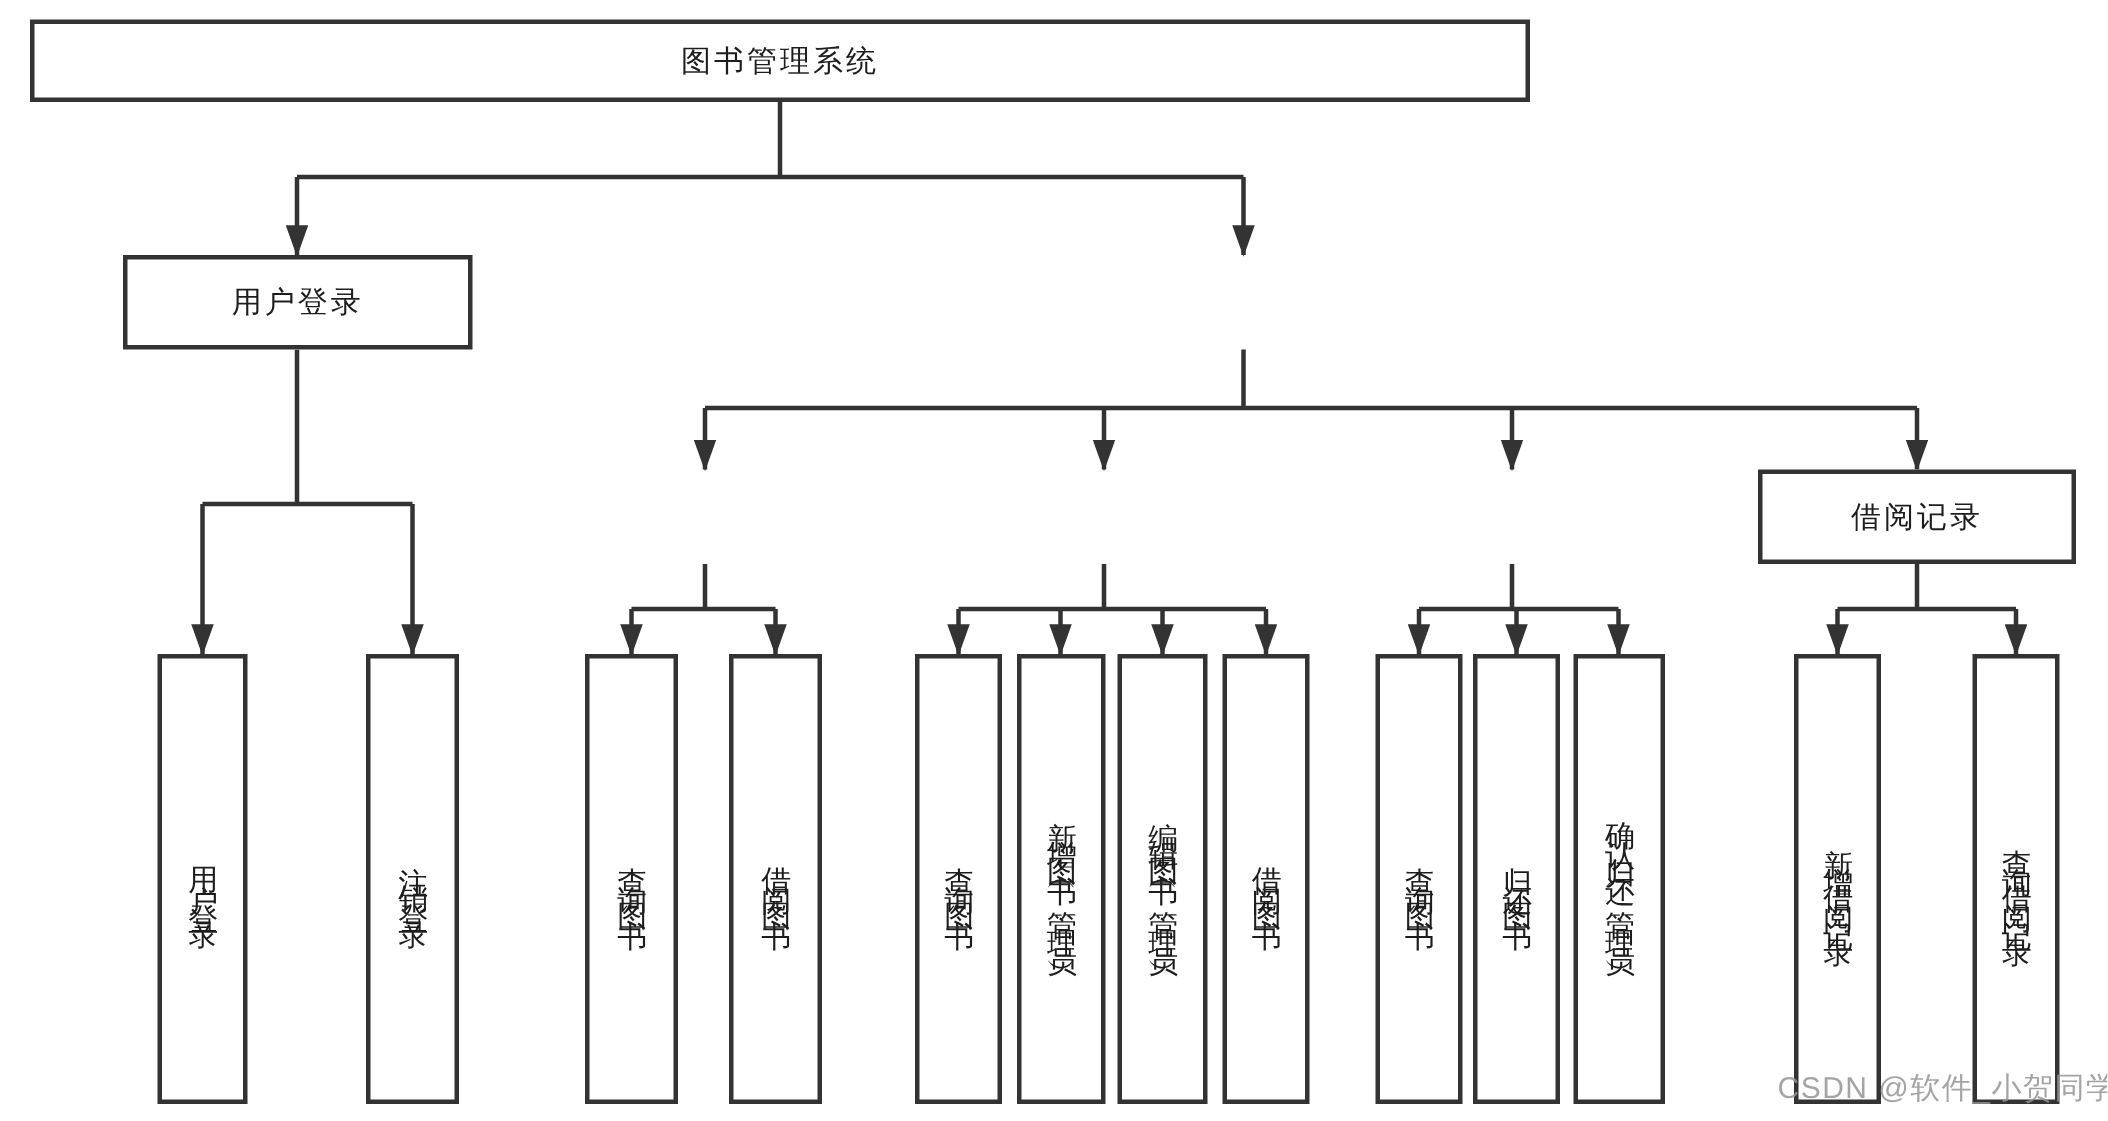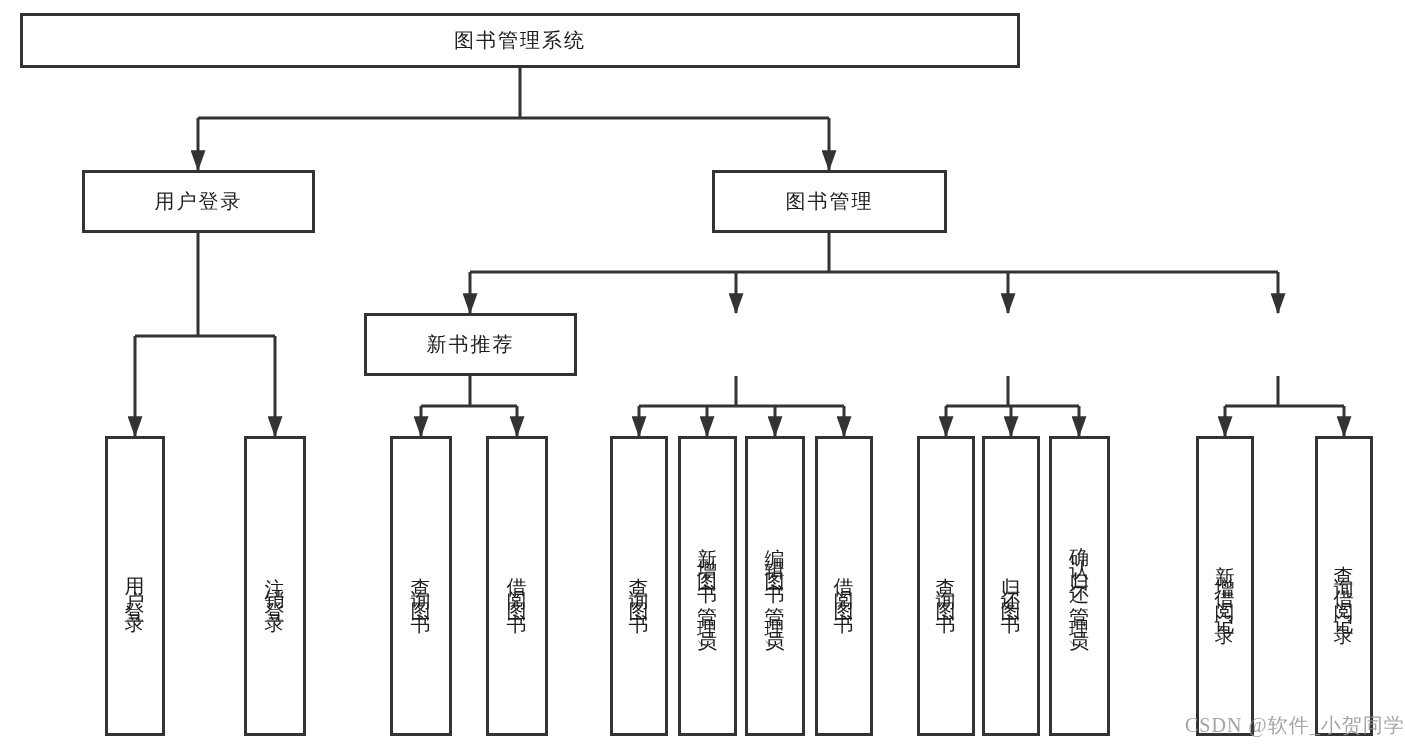--- a/index.html
+++ b/index.html
@@ -1,20 +1,20 @@
 <!DOCTYPE html>
 <html><head>
 <meta charset="utf-8">
 <style>
   html,body{margin:0;padding:0;background:#ffffff;}
   #stage{
     position:relative;
     width:1405px;height:747px;
     background:#ffffff;
-    font-family:Liberation Serif, serif;
+    font-family:Liberation Sans, sans-serif;
     overflow:hidden;
   }
   #connectors{position:absolute;left:0;top:0;z-index:1;}
   .node{
     position:absolute;
     box-sizing:border-box;
     border:3px solid #333333;
     background:#ffffff;
     display:flex;
     align-items:center;
@@ -93,26 +93,23 @@
     </g>
   </svg>
 
   <div class="node h" style="left:20px;top:13px;width:1000px;height:55px">
     <span class="label">图书管理系统</span>
   </div>
 
   <div class="node h" style="left:82px;top:170px;width:233px;height:63px">
     <span class="label">用户登录</span>
   </div>
-  <div class="node h" style="left:712px;top:170px;width:235px;height:63px">
-    <span class="label">图书管理</span>
-  </div>
 
-  <div class="node h" style="left:364px;top:313px;width:213px;height:63px">
-    <span class="label">新书推荐</span>
+  <div class="node h" style="left:1172px;top:313px;width:212px;height:63px">
+    <span class="label">借阅记录</span>
   </div>
 
   <div class="node v" style="left:105px;top:436px;width:60px;height:300px">
     <span class="label">用户登录</span>
   </div>
   <div class="node v" style="left:244px;top:436px;width:62px;height:300px">
     <span class="label">注销登录</span>
   </div>
 
   <div class="node v" style="left:390px;top:436px;width:62px;height:300px">

